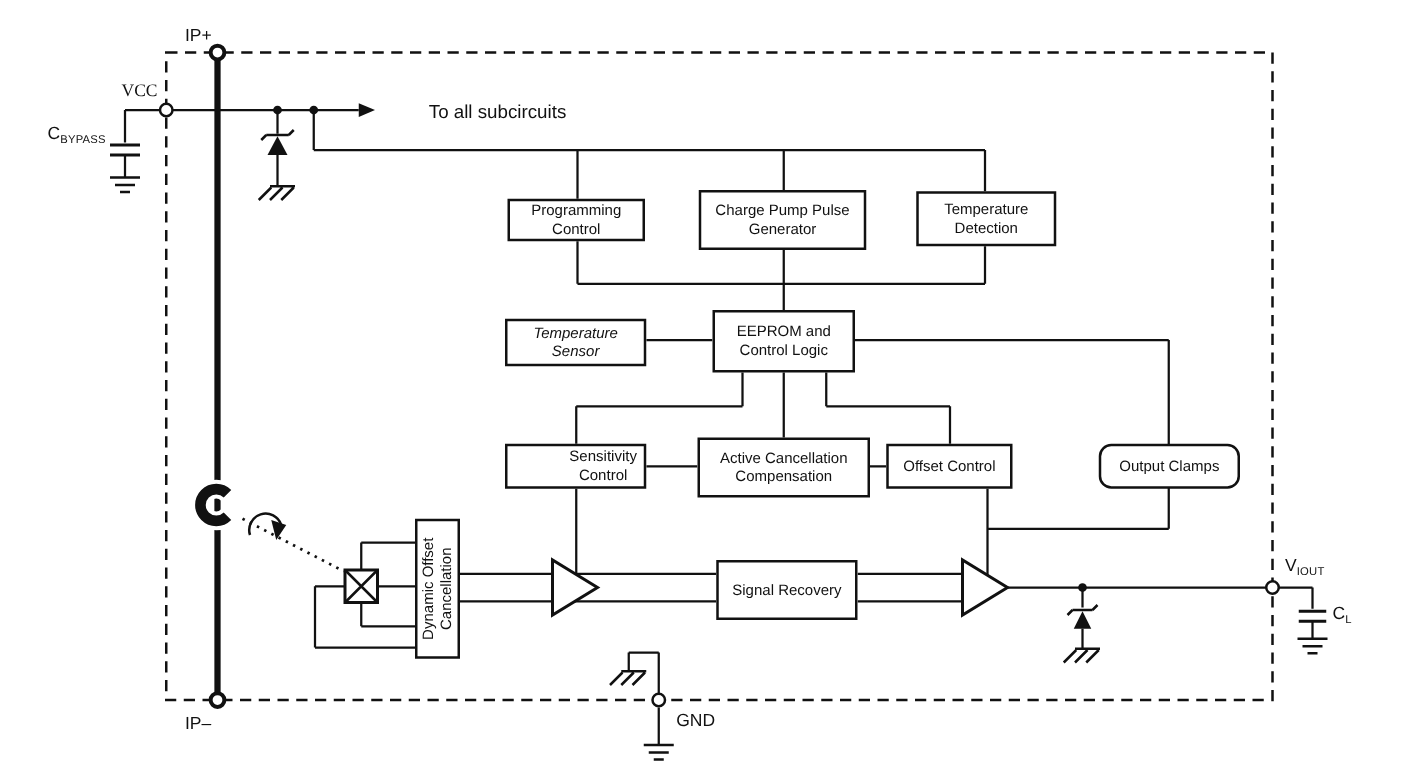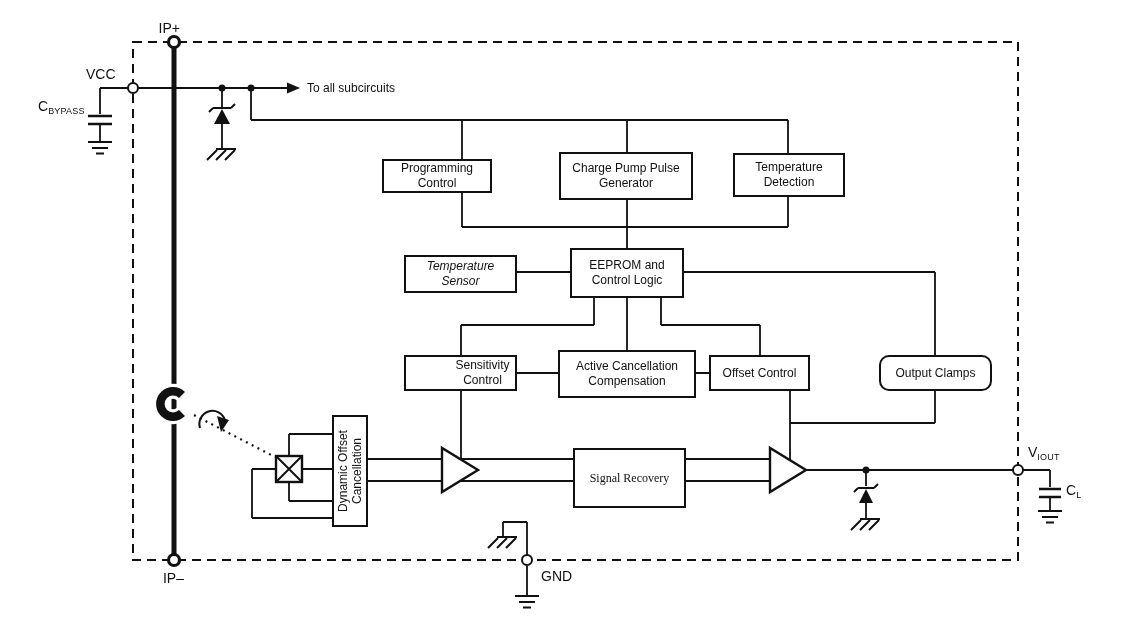--- a/index.html
+++ b/index.html
@@ -13,23 +13,23 @@
     display:flex; align-items:center; justify-content:center; text-align:center;
     font-size:12px; line-height:1.22; white-space:pre-line;
   }
   .vtext {
     position:absolute; left:50%; top:50%; width:112px;
     transform:translate(-50%,-50%) rotate(-90deg);
     text-align:center; white-space:pre-line; font-size:12px; line-height:1.2;
   }
   .plabel { position:absolute; font-size:14px; white-space:nowrap; }
   .plabel .sub { font-size:9px; vertical-align:-3px; letter-spacing:0.2px;margin-top:48px; }
-  .note { position:absolute; font-size:12px; white-space:nowrap; }
-  .center { text-align:right; }
-  .right { text-align:left; }
+  .note { position:absolute; font-size:15px; white-space:nowrap;margin-left:36px; }
+  .center { text-align:left; }
+  .right { text-align:right;font-family:Liberation Serif, serif; }
 </style>
 </head>
 <body>
 
 <div class="canvas">
 
   <svg class="layer" width="1136" height="620" viewBox="0 0 1136 620">
 
     <rect x="133" y="42" width="885" height="518" fill="none" stroke="#111111" stroke-width="2" stroke-dasharray="9 6"></rect>
 
@@ -108,21 +108,21 @@
     <polygon points="442,448 442,492 478,470" fill="#ffffff" stroke="#111111" stroke-width="2.4"></polygon>
     <polygon points="770,448 770,492 806,470" fill="#ffffff" stroke="#111111" stroke-width="2.4"></polygon>
 
     <circle cx="174" cy="42" r="5.5" fill="#ffffff" stroke="#111111" stroke-width="3.2"></circle>
     <circle cx="174" cy="560" r="5.5" fill="#ffffff" stroke="#111111" stroke-width="3.2"></circle>
     <circle cx="133" cy="88" r="5" fill="#ffffff" stroke="#111111" stroke-width="2"></circle>
     <circle cx="527" cy="560" r="5" fill="#ffffff" stroke="#111111" stroke-width="2"></circle>
     <circle cx="1018" cy="470" r="5" fill="#ffffff" stroke="#111111" stroke-width="2"></circle>
   </svg>
 
-  <div class="block" style="left:382px; top:159px; width:110px; height:34px;">Programming
+  <div class="block" style="left:406px; top:159px; width:110px; height:34px;">Programming
 Control</div>
 
   <div class="block" style="left:559px; top:152px; width:134px; height:48px;">Charge Pump Pulse
 Generator</div>
 
   <div class="block" style="left:733px; top:153px; width:112px; height:44px;">Temperature
 Detection</div>
 
   <div class="block" style="left:404px; top:255px; width:113px; height:38px;font-style:italic;">Temperature
 Sensor</div>
@@ -132,21 +132,21 @@
 
   <div class="block" style="left:404px; top:355px; width:113px; height:36px;padding-left:44px;">Sensitivity Control</div>
 
   <div class="block" style="left:558px; top:350px; width:138px; height:48px;">Active Cancellation
 Compensation</div>
 
   <div class="block" style="left:709px; top:355px; width:101px; height:36px;">Offset Control</div>
 
   <div class="block" style="left:879px; top:355px; width:113px; height:36px;border-radius:10px;">Output Clamps</div>
 
-  <div class="block" style="left:573px; top:448px; width:113px; height:60px;font-family:Liberation Serif, serif;">Signal Recovery</div>
+  <div class="block" style="left:573px; top:448px; width:113px; height:48px;">Signal Recovery</div>
 
   <div class="block" style="left:332px; top:415px; width:36px; height:112px;">
     <span class="vtext">Dynamic Offset
 Cancellation</span>
   </div>
 
   <div class="plabel center" style="left:148px; top:20px; width:32px;">IP+</div>
 
   <div class="plabel right" style="left:86px; top:66px; width:40px;">VCC</div>
 

